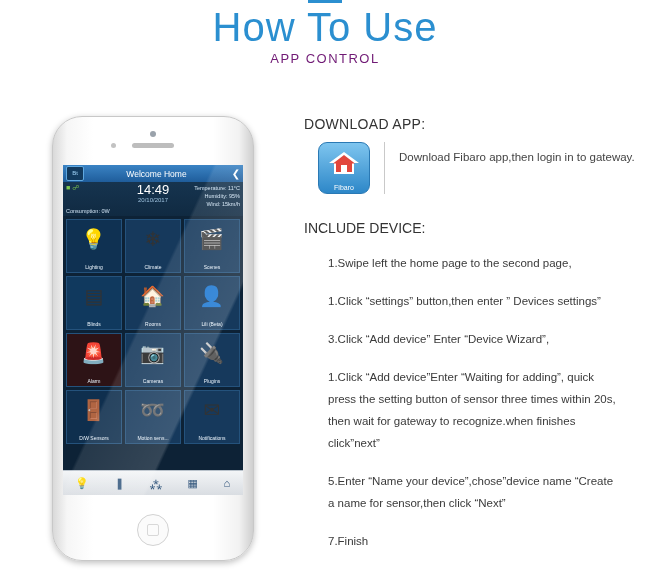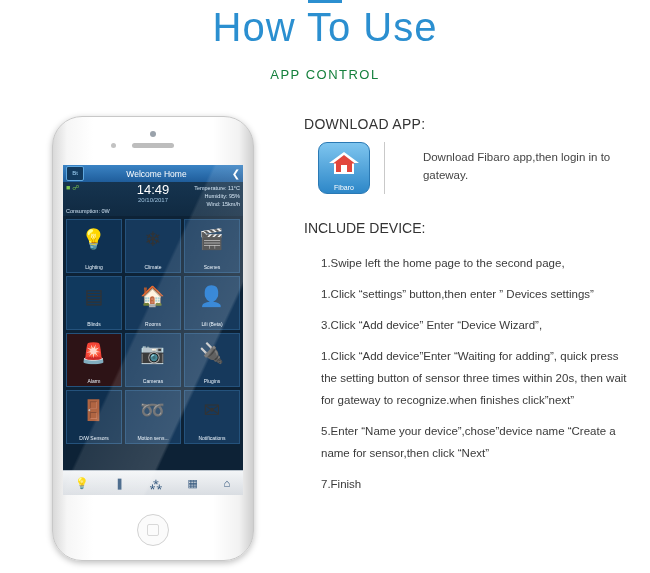--- a/index.html
+++ b/index.html
@@ -21,23 +21,23 @@
   }
   .page-title{
     font-size:40px;
     color:#2b8fd0;
     letter-spacing:1px;
     font-weight:400;
     line-height:44px;
   }
   .page-subtitle{
     font-size:13px;
-    color:#15803d;
+    color:#701a75;
     letter-spacing:1.5px;
-    margin-top:18px;
+    margin-top:2px;
   }
 
   
   .content{
     position:absolute;
     top:112px;left:0;right:0;bottom:0;
   }
 
   
   .phone{
@@ -174,31 +174,31 @@
     position:absolute;left:9px;top:7px;width:32px;height:26px;
   }
   .app-icon .fib-label{
     position:absolute;bottom:2px;left:0;right:0;text-align:center;
     font-size:7px;color:#ffffff;
   }
   .divider-v{
     width:1px;background:#c9c9c9;align-self:stretch;margin:0 14px;
   }
   .download-text{
-    font-size:11.5px;color:#444;line-height:18px;padding-top:6px;margin-left:24px;
+    font-size:11.5px;color:#444;line-height:18px;padding-top:6px;
   }
 
   .include-head{
     font-size:14px;color:#333;margin:26px 0 16px 4px;
   }
   .steps{
     margin:0;padding:0 4px 0 12px;list-style:none;
     font-size:11.5px;color:#3a3a3a;line-height:22px;
   }
-  .steps li{margin:9px;}
+  .steps li{margin:16px;}
 </style>
 </head>
 <body>
 
 <div class="page-header">
   <div class="title-bar"></div>
   <div class="page-title">How To Use</div>
   <div class="page-subtitle">APP CONTROL</div>
 </div>
 

